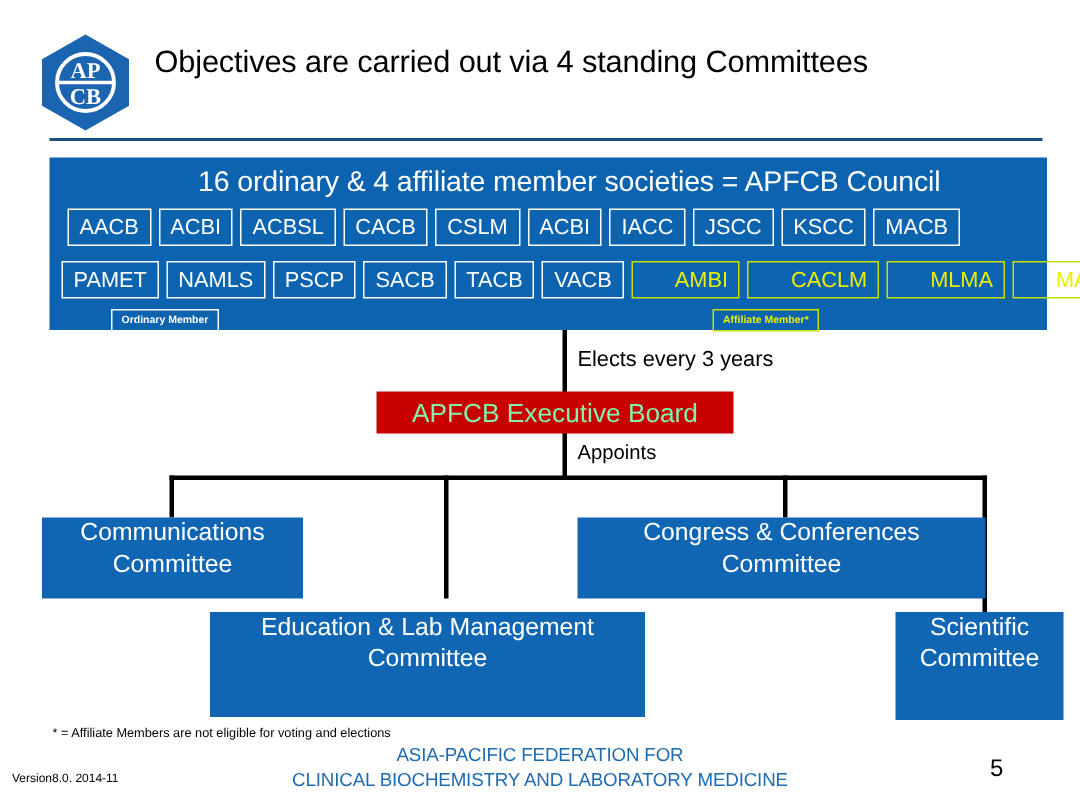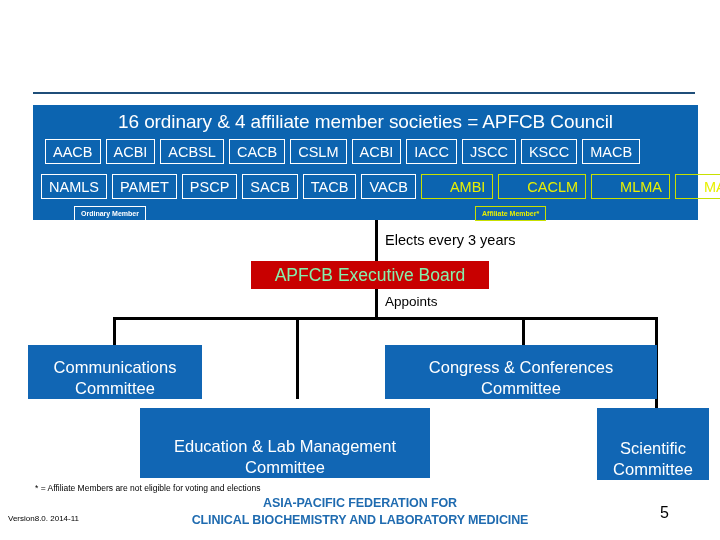--- a/index.html
+++ b/index.html
@@ -27,21 +27,21 @@
     background:#1F4E79;
   }
 
   
   .council{
     position:absolute;left:33px;top:105px;width:665px;height:115px;
     background:#0C64B0;
   }
   .council-title{
     position:absolute;left:0;top:6px;width:665px;text-align:center;
-    color:#ffffff;font-size:19px;font-weight:400;letter-spacing:-0.1px;
+    color:#ffffff;font-size:19px;font-weight:400;letter-spacing:-0.1px;padding-left:14px;
   }
   .soc-row{
     position:absolute;display:flex;align-items:stretch;
   }
   .soc-row.r1{left:12px;top:34px;}
   .soc-row.r2{left:8px;top:69px;}
   .soc{
     border:1.4px solid #ffffff;
     color:#ffffff;
     font-size:14.5px;
@@ -90,77 +90,87 @@
   .v-spine{left:375px;top:220px;width:3px;height:99px;}
   .h-bus{left:113px;top:317px;width:545px;height:3px;}
   .d1{left:113px;top:317px;width:3px;height:28px;}
   .d2{left:296px;top:317px;width:3px;height:82px;}
   .d3{left:522px;top:317px;width:3px;height:28px;}
   .d4{left:655px;top:317px;width:3px;height:91px;}
 
   
   .cbox{
     position:absolute;background:#1166B4;color:#ffffff;
-    display:flex;align-items:flex-end;justify-content:center;
+    display:flex;align-items:flex-start;justify-content:center;
     text-align:center;line-height:21px;font-size:16.5px;
     padding:0 6px;box-sizing:border-box;
   }
   .c-comm{left:28px;top:345px;width:174px;height:54px;}
   .c-cong{left:385px;top:345px;width:272px;height:54px;}
   .c-edu {left:140px;top:408px;width:290px;height:70px;}
   .c-sci {left:597px;top:408px;width:112px;height:72px;}
 
   
   .footnote{
     position:absolute;left:35px;top:483px;
     font-size:8.5px;color:#000000;white-space:nowrap;
   }
   .version{
     position:absolute;left:8px;top:514px;
     font-size:8px;color:#000000;white-space:nowrap;
   }
   .org{
     position:absolute;left:120px;top:495px;width:480px;
     text-align:center;color:#1F6BB0;
-    font-size:12.5px;font-weight:bold;line-height:17px;
+    font-size:12.5px;font-weight:normal;line-height:17px;
     letter-spacing:-0.1px;
   }
   .pageno{
     position:absolute;left:660px;top:504px;
     font-size:16px;color:#000000;
   }
 </style>
 </head>
 <body>
 
 <div class="slide">
 
+  <div class="logo">
+    <svg width="62" height="66" viewBox="0 0 62 66">
+      <polygon points="31,1 60,17.5 60,48.5 31,65 2,48.5 2,17.5" fill="#1B64B0"></polygon>
+      <circle cx="31" cy="33" r="19" fill="none" stroke="#ffffff" stroke-width="2.6"></circle>
+      <line x1="12" y1="33" x2="50" y2="33" stroke="#ffffff" stroke-width="2.4"></line>
+      <text x="31" y="30" font-family="'Liberation Serif',serif" font-size="15" font-weight="bold" fill="#ffffff" text-anchor="middle">AP</text>
+      <text x="31" y="47" font-family="'Liberation Serif',serif" font-size="15" font-weight="bold" fill="#ffffff" text-anchor="middle">CB</text>
+    </svg>
+  </div>
 
   <div class="title">
+    <div>Objectives are carried out via 4 standing Committees</div>
   </div>
   <div class="title-rule"></div>
 
   <div class="council">
     <div class="council-title">16 ordinary &amp; 4 affiliate member societies = APFCB Council</div>
 
     <div class="soc-row r1" id="row1">
         <div class="soc">AACB</div>
         <div class="soc">ACBI</div>
         <div class="soc">ACBSL</div>
         <div class="soc">CACB</div>
         <div class="soc">CSLM</div>
         <div class="soc">ACBI</div>
         <div class="soc">IACC</div>
         <div class="soc">JSCC</div>
         <div class="soc">KSCC</div>
         <div class="soc">MACB</div>
       </div>
     <div class="soc-row r2" id="row2">
+        <div class="soc">PAMET</div>
         <div class="soc">NAMLS</div>
-        <div class="soc">PAMET</div>
         <div class="soc">PSCP</div>
         <div class="soc">SACB</div>
         <div class="soc">TACB</div>
         <div class="soc">VACB</div>
         <div class="soc affiliate">AMBI</div>
         <div class="soc affiliate">CACLM</div>
         <div class="soc affiliate">MLMA</div>
         <div class="soc affiliate">MAHL</div>
       </div>
 

